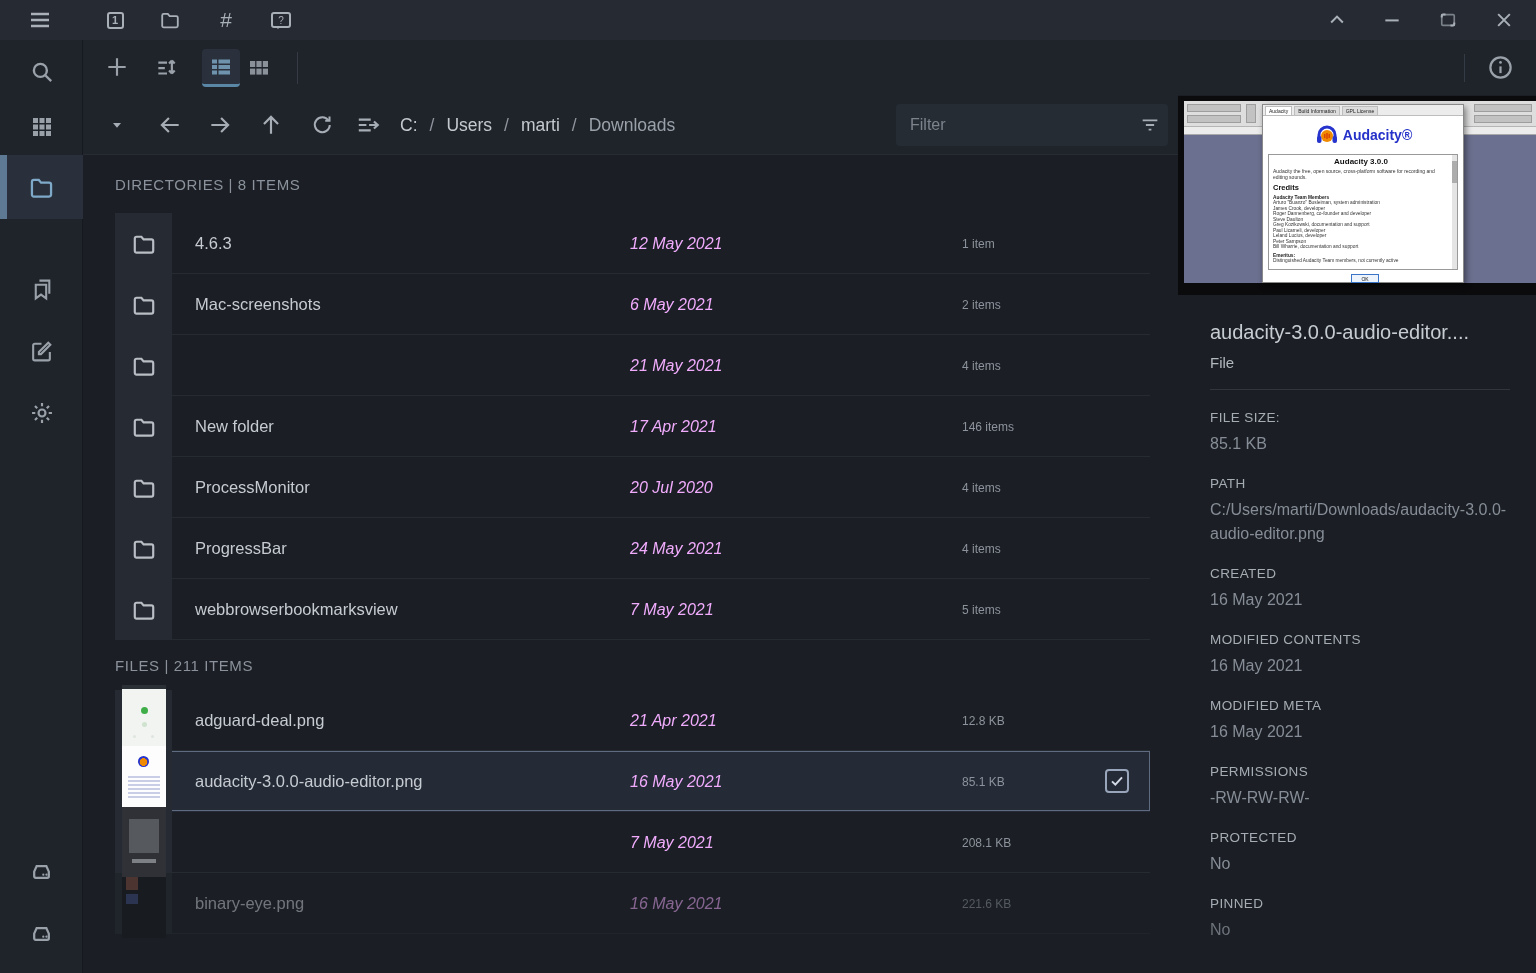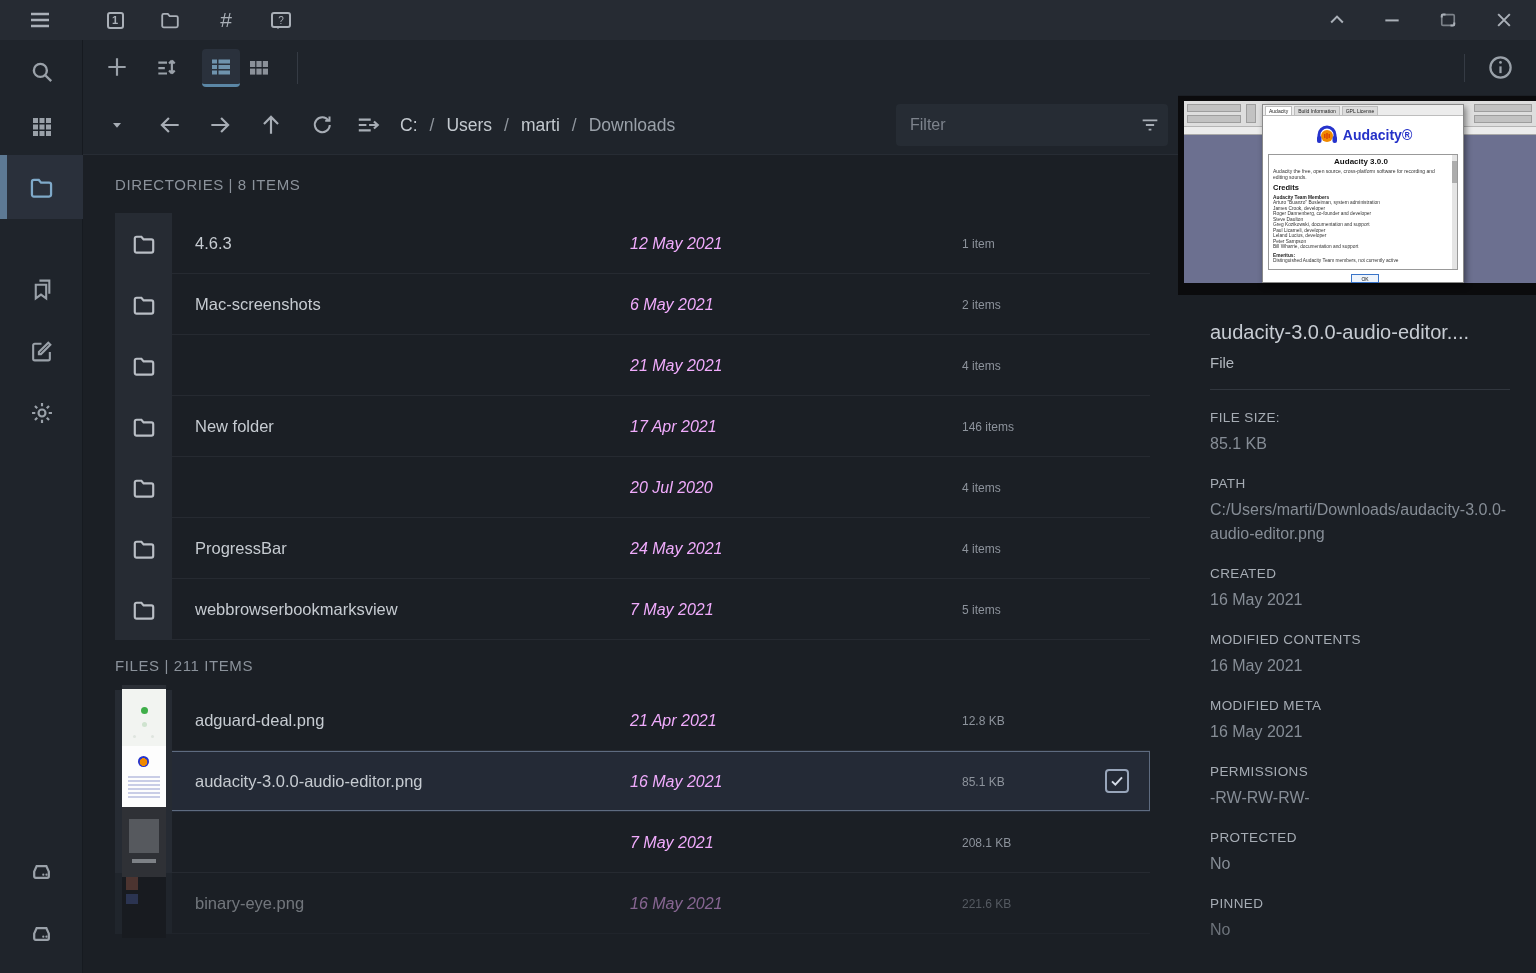--- a/index.html
+++ b/index.html
@@ -413,20 +413,21 @@
           <span class="name">New folder</span>
           <span class="date">17 Apr 2021</span>
           <span class="count">146 items</span>
         </div>
         <div class="row">
           <span class="cell-icon">
               <svg width="26" height="26" viewBox="0 0 24 24" fill="none" stroke="currentColor" stroke-width="2">
                 <path d="M3.5 7c0-1 .7-1.7 1.7-1.7h4.4l2 2.4h7.2c1 0 1.7.7 1.7 1.7v8.9c0 1-.7 1.7-1.7 1.7H5.2c-1 0-1.7-.7-1.7-1.7z"></path>
               </svg>
             </span>
+          <span class="name">ProcessMonitor</span>
           <span class="date">20 Jul 2020</span>
           <span class="count">4 items</span>
         </div>
         <div class="row">
           <span class="cell-icon">
               <svg width="26" height="26" viewBox="0 0 24 24" fill="none" stroke="currentColor" stroke-width="2">
                 <path d="M3.5 7c0-1 .7-1.7 1.7-1.7h4.4l2 2.4h7.2c1 0 1.7.7 1.7 1.7v8.9c0 1-.7 1.7-1.7 1.7H5.2c-1 0-1.7-.7-1.7-1.7z"></path>
               </svg>
             </span>
           <span class="name">ProgressBar</span>

